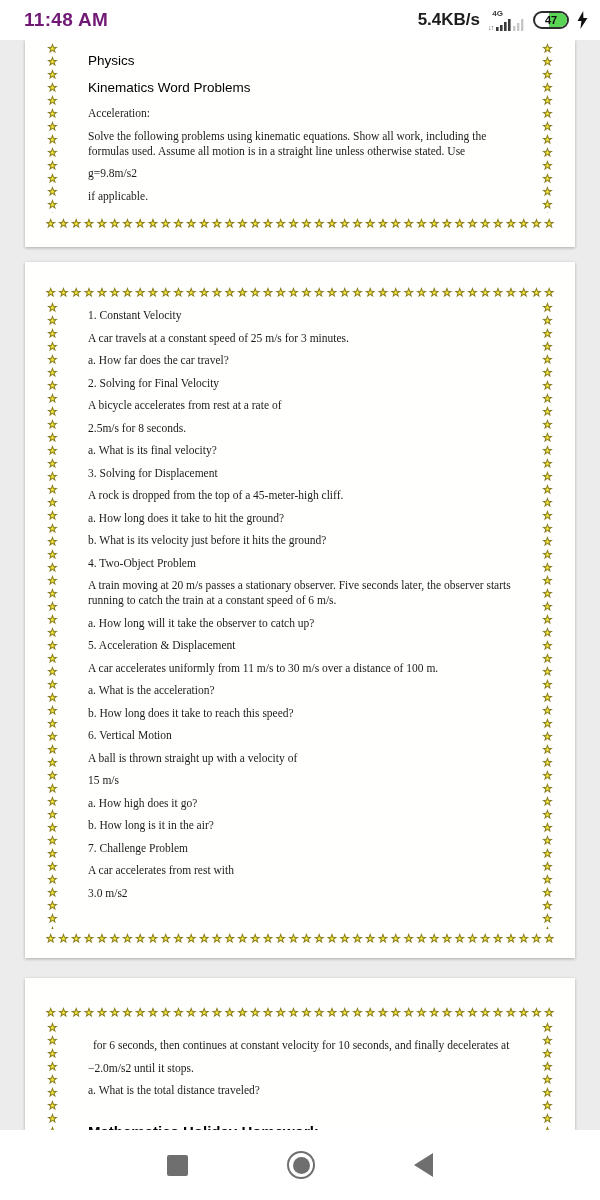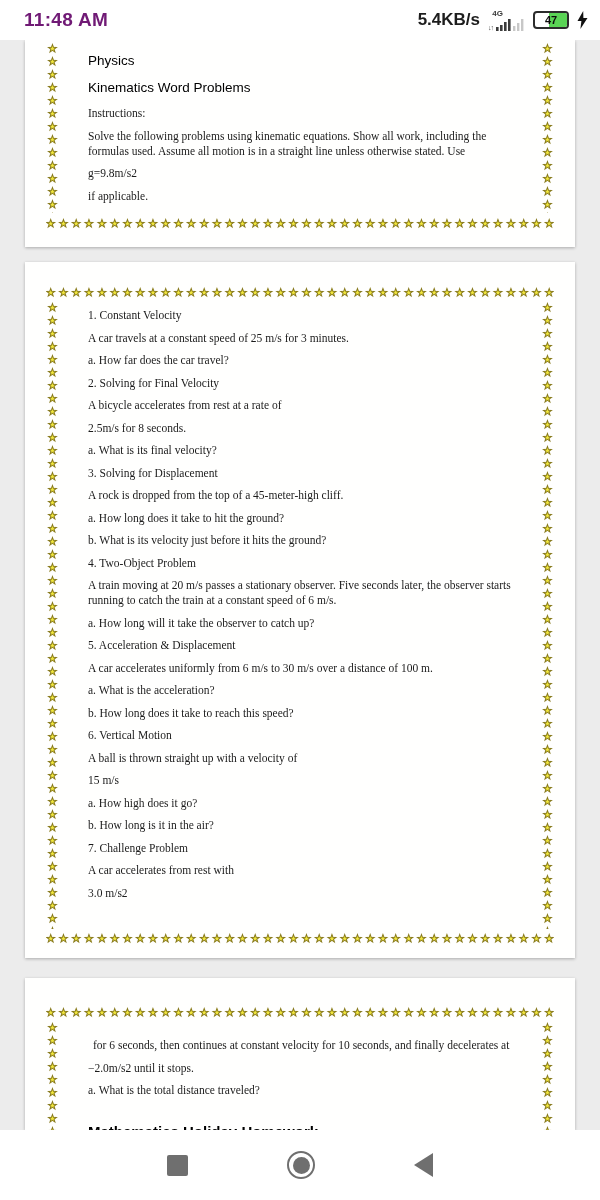--- a/index.html
+++ b/index.html
@@ -14,21 +14,21 @@
   }
   .sb-time { font-size:19px; font-weight:bold; color:#701a75; letter-spacing:.3px; }
   .sb-right { display:flex; align-items:center; gap:8px; }
   .sb-speed { font-size:17px; font-weight:bold; color:#1d1d1d; }
   .net { display:flex; flex-direction:column; align-items:center; line-height:1; }
   .net-4g { font-size:8px; font-weight:bold; color:#3a3a3a; margin-bottom:1px; align-self:flex-end; margin-right:22px; }
   .net-bars { display:flex; align-items:flex-end; gap:2px; }
   .net-arrows { font-size:7px; color:#4a4a4a; letter-spacing:-1px; margin-right:1px; }
   .battery {
     position:relative; width:36px; height:18px; border:2px solid #2c2c2c;
-    border-radius:4px; background:#ffffff; overflow:hidden;
+    border-radius:9px; background:#ffffff; overflow:hidden;
     display:flex; align-items:center; justify-content:center;
   }
   .battery-fill { position:absolute; top:0; right:0; bottom:0; width:55%; }
   .battery-num { position:relative; z-index:2; font-size:11px; font-weight:bold; color:#0b0b0b; }
   .bolt { display:flex; align-items:center; }
 
   
   .page {
     position:absolute; left:25px; width:550px; background:#fffffe;
     box-shadow:0 1px 3px rgba(0,0,0,.28); overflow:hidden;
@@ -186,21 +186,21 @@
       <span class="star">★</span>
       <span class="star">★</span>
       <span class="star">★</span>
       <span class="star">★</span>
       <span class="star">★</span>
       <span class="star">★</span>
     </div>
   <div class="page-content">
       <div class="block heading">Physics</div>
       <div class="block heading">Kinematics Word Problems</div>
-      <div class="block para">Instructions:</div>
+      <div class="block para">Acceleration:</div>
       <div class="block para">Solve the following problems using kinematic equations. Show all work, including the formulas used. Assume all motion is in a straight line unless otherwise stated. Use</div>
       <div class="block para">g=9.8m/s2</div>
       <div class="block para">if applicable.</div>
     </div>
 </div>
 
 <div class="page page-2">
   <div class="star-row row-top">
       <span class="star">★</span>
       <span class="star">★</span>
@@ -396,21 +396,21 @@
       <div class="block para">2.5m/s for 8 seconds.</div>
       <div class="block para">a. What is its final velocity?</div>
       <div class="block para">3. Solving for Displacement</div>
       <div class="block para">A rock is dropped from the top of a 45-meter-high cliff.</div>
       <div class="block para">a. How long does it take to hit the ground?</div>
       <div class="block para">b. What is its velocity just before it hits the ground?</div>
       <div class="block para">4. Two-Object Problem</div>
       <div class="block para">A train moving at 20 m/s passes a stationary observer. Five seconds later, the observer starts running to catch the train at a constant speed of 6 m/s.</div>
       <div class="block para">a. How long will it take the observer to catch up?</div>
       <div class="block para">5. Acceleration &amp; Displacement</div>
-      <div class="block para">A car accelerates uniformly from 6 m/s to 30 m/s over a distance of 100 m.</div>
+      <div class="block para">A car accelerates uniformly from 11 m/s to 30 m/s over a distance of 100 m.</div>
       <div class="block para">a. What is the acceleration?</div>
       <div class="block para">b. How long does it take to reach this speed?</div>
       <div class="block para">6. Vertical Motion</div>
       <div class="block para">A ball is thrown straight up with a velocity of</div>
       <div class="block para">15 m/s</div>
       <div class="block para">a. How high does it go?</div>
       <div class="block para">b. How long is it in the air?</div>
       <div class="block para">7. Challenge Problem</div>
       <div class="block para">A car accelerates from rest with</div>
       <div class="block para">3.0 m/s2</div>

